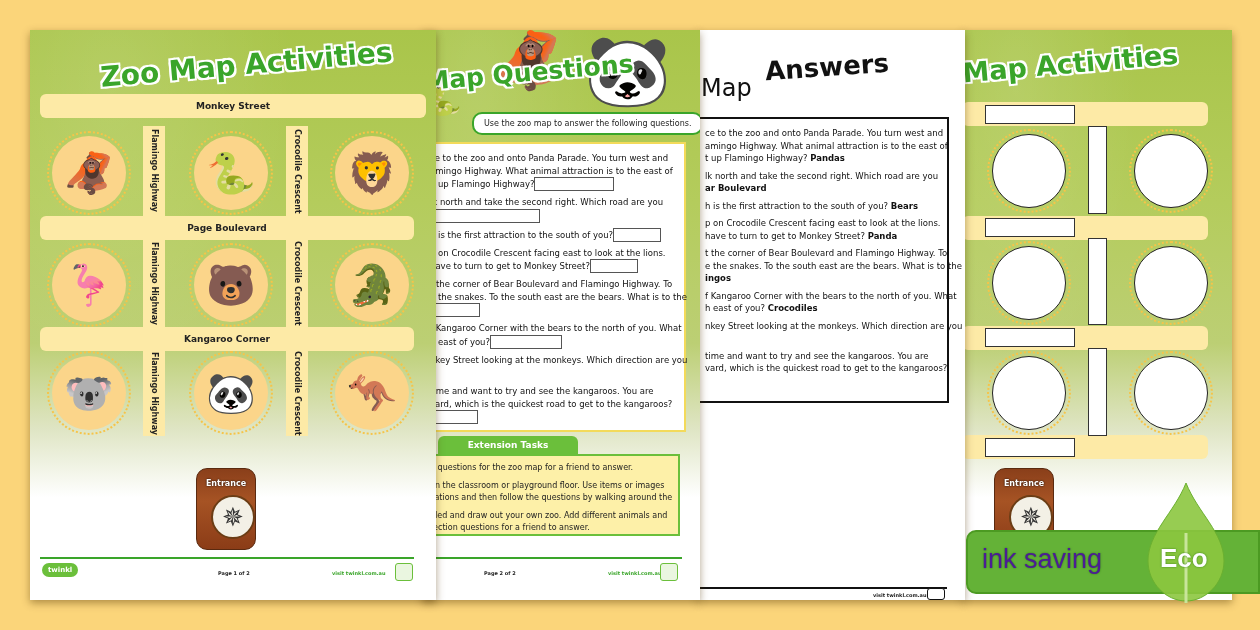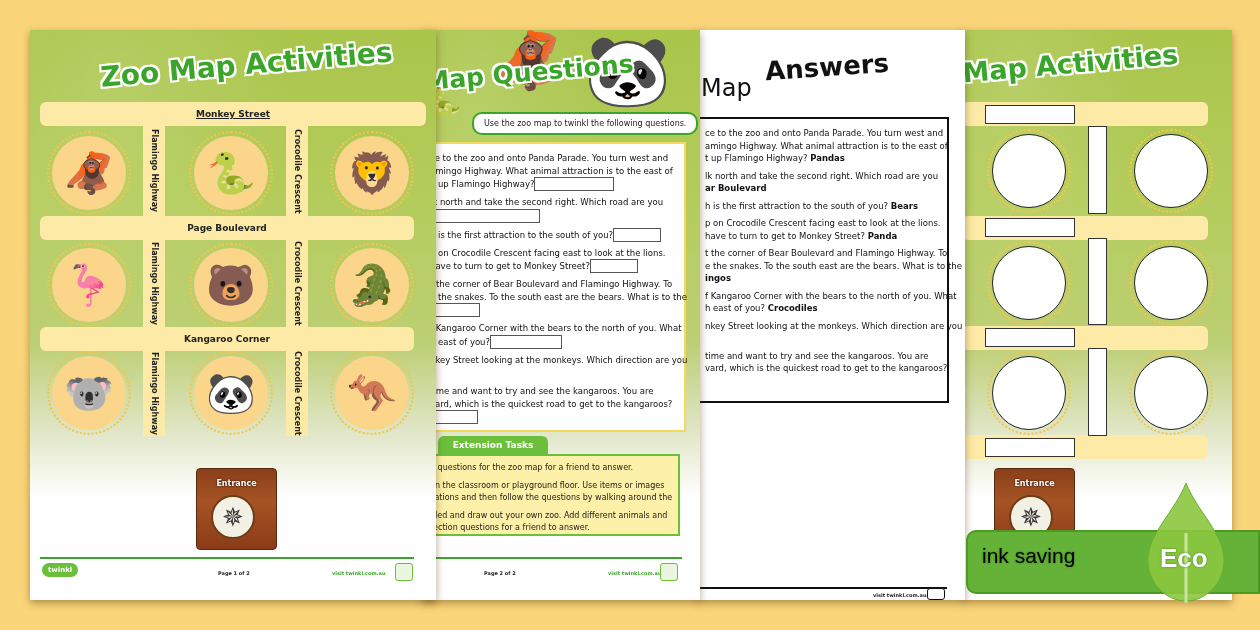--- a/index.html
+++ b/index.html
@@ -77,24 +77,24 @@
     outline: 2px dotted #f6c449;
     outline-offset: 3px;
   }
   .blank-rect {
     position: absolute;
     background: #fff;
     border: 1px solid #333;
   }
   .entrance {
     position: absolute;
-    width: 81px; height: 82px;
+    width: 60px; height: 82px;
     background: linear-gradient(180deg, #8a3f1a 0%, #a65324 40%, #8b3c17 100%);
     border: 1px solid #5a2a10;
-    border-radius: 4px;
+    border-radius: 11px;
     padding-left: 9px;
   }
   .entrance .lid-label {
     position: absolute; top: 10px; left: 0; right: 0;
     text-align: center;
     font-size: 8px; font-weight: bold; color: #fff;
     text-shadow: 0 0 2px #000;
   }
   .entrance .compass {
     position: absolute; bottom: 10px; left: 14px;
@@ -190,22 +190,22 @@
     left: 966px; top: 530px;
     width: 294px; height: 64px;
     background: #64b237;
     border: 2px solid #4c9a22;
     border-radius: 10px 0 0 10px;
     z-index: 10;
   }
   .eco-text {
     position: absolute;
     left: 14px; top: 12px;
-    color: #000000;
-    font-size: 21px;
+    color: #4c1d95;
+    font-size: 27px;
     font-family: "Liberation Sans", sans-serif;
     text-shadow: 0 0 2px #2e7a15;
   }
   .eco-leaf {
     position: absolute;
     left: 1146px; top: 483px;
     width: 80px; height: 120px;
     z-index: 11;
   }
   .eco-word {
@@ -221,21 +221,21 @@
     position: absolute;
     font-size: 60px;
   }
 </style>
 </head>
 <body>
 
 <div class="page grass" id="p1">
   <div class="title-green" style="left:70px; top:18px; font-size:28px;">Zoo Map Activities</div>
 
-  <div class="road-h" style="left:10px; top:72px; width:386px;text-decoration:underline;">Monkey Street</div>
+  <div class="road-h" style="left:10px; top:64px; width:386px;">Monkey Street</div>
   <div class="road-h" style="left:10px; top:186px; width:374px;">Page Boulevard</div>
   <div class="road-h" style="left:10px; top:297px; width:374px;">Kangaroo Corner</div>
 
   <div class="road-v" style="left:113px; top:96px; height:90px;">
       <span>Flamingo Highway</span>
     </div>
   <div class="road-v" style="left:113px; top:210px; height:87px;">
       <span>Flamingo Highway</span>
     </div>
   <div class="road-v" style="left:113px; top:321px; height:85px;">
@@ -272,21 +272,21 @@
   <div class="footer-green" style="left:302px; top:540px;">visit twinkl.com.au</div>
   <div class="badge-sm" style="left:365px; top:533px;"></div>
 </div>
 
 <div class="page grass" id="p2">
   <div class="deco-animal" style="left:70px; top:-2px; font-size:56px;">🦧</div>
   <div class="deco-animal" style="left:162px; top:0px; font-size:70px;">🐼</div>
   <div class="deco-animal" style="left:0px; top:50px; font-size:32px;">🐍</div>
   <div class="title-green" style="left:2px; top:28px; font-size:25px;">Map Questions</div>
 
-  <div class="instruction-pill" style="left:50px; top:82px;">Use the zoo map to twinkl the following questions.</div>
+  <div class="instruction-pill" style="left:50px; top:82px;">Use the zoo map to answer the following questions.</div>
 
   <div class="q-box" style="left:0px; top:112px; width:264px; height:290px;">
     <p>
       <span>ce to the zoo and onto Panda Parade. You turn west and</span><br>
       <span>amingo Highway. What animal attraction is to the east of</span><br>
       <span>e up Flamingo Highway?</span><span class="ans-input"></span>
     </p>
     <p>
       <span>lk north and take the second right. Which road are you</span><br>
       <span class="ans-input" style="width:110px;"></span>
@@ -311,21 +311,21 @@
       <span>nkey Street looking at the monkeys. Which direction are you</span><br>
       <span class="ans-input" style="width:4px;"></span>
     </p>
     <p>
       <span>time and want to try and see the kangaroos. You are</span><br>
       <span>vard, which is the quickest road to get to the kangaroos?</span><br>
       <span class="ans-input" style="width:48px;"></span>
     </p>
   </div>
 
-  <div class="ext-tab" style="left:16px; top:406px; width:110px; height:18px;">Extension Tasks</div>
+  <div class="ext-tab" style="left:16px; top:406px; width:140px; height:18px;">Extension Tasks</div>
   <div class="ext-box" style="left:0px; top:424px; width:258px; height:82px;">
     <p><span>n questions for the zoo map for a friend to answer.</span></p>
     <p><span>on the classroom or playground floor. Use items or images</span><br><span>cations and then follow the questions by walking around the</span></p>
     <p><span>ided and draw out your own zoo. Add different animals and</span><br><span>rection questions for a friend to answer.</span></p>
   </div>
 
   <div class="footer-line" style="left:0px; top:527px; width:260px;"></div>
   <div class="footer-text" style="left:62px; top:540px;">Page 2 of 2</div>
   <div class="footer-green" style="left:186px; top:540px;">visit twinkl.com.au</div>
   <div class="badge-sm" style="left:238px; top:533px;"></div>

